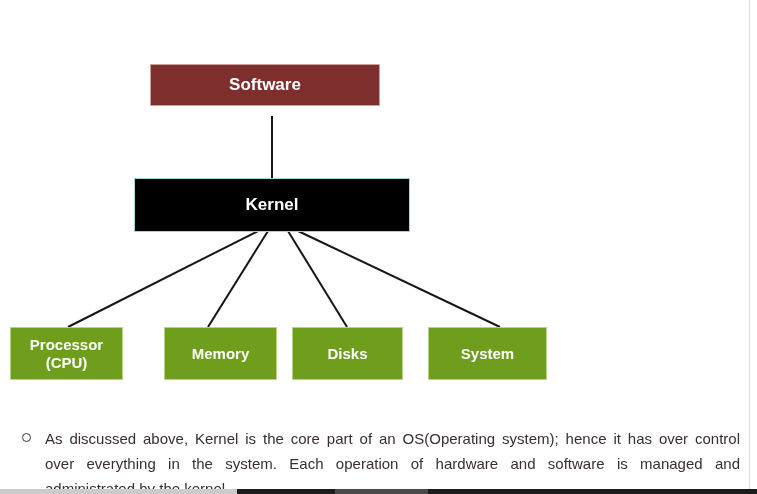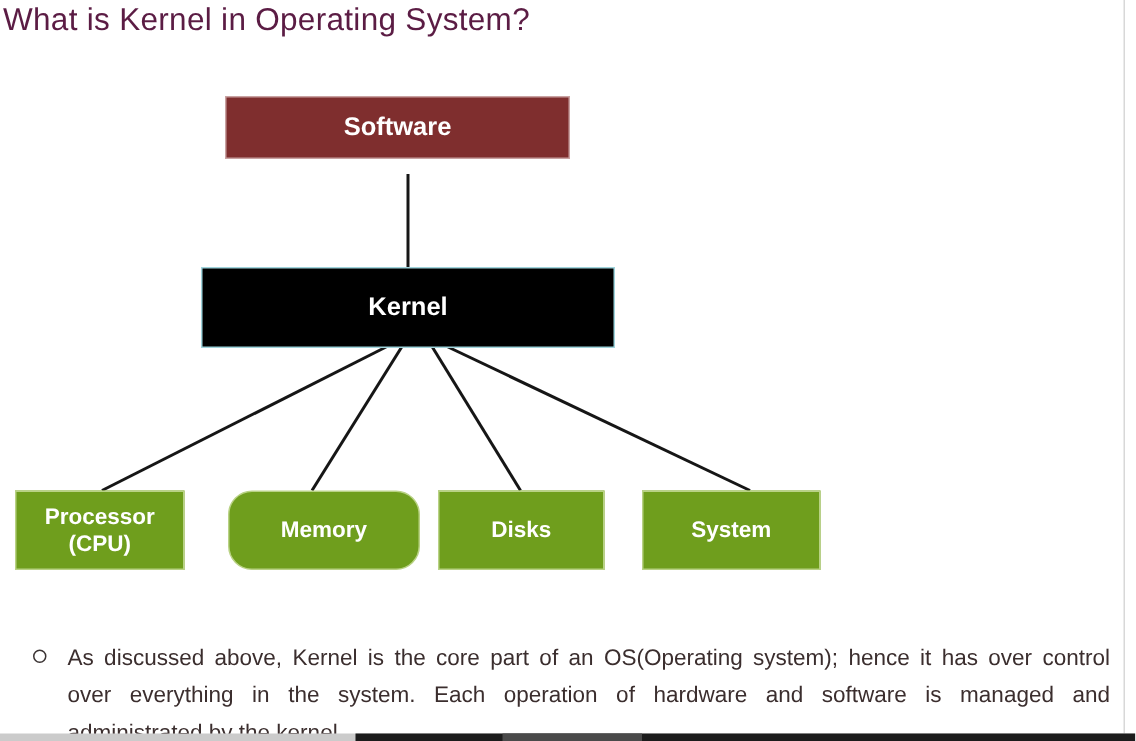--- a/index.html
+++ b/index.html
@@ -49,21 +49,21 @@
     border: 1px solid #9fd4dc;
     font-size: 17px;
   }
   .resource-box {
     top: 327px; height: 53px;
     background: #6f9e1d;
     border: 1px solid #b9d285;
     font-size: 15px;
   }
   .box-processor { left: 10px;  width: 113px; }
-  .box-memory    { left: 152px; width: 128px; border-radius: 16px; }
+  .box-memory    { left: 164px; width: 113px; }
   .box-disks     { left: 292px; width: 111px; }
   .box-devices   { left: 428px; width: 119px; }
   .para {
     position: absolute;
     left: 45px; top: 426px; width: 695px;
     font-size: 15px;
     color: #3b2e2e;
     line-height: 25px;
   }
   .para .jline { text-align: justify; text-align-last: justify; white-space: normal; }
@@ -95,21 +95,20 @@
     position: absolute;
     left: 98px; top: 0; width: 93px; height: 5px;
     background: #4a4a4a;
   }
 </style>
 </head>
 <body>
 
 <div class="page">
 
-  <div class="page-title">What is Kernel in Operating System?</div>
 
   <div class="diagram">
 
     <svg class="connector-svg" width="757" height="420" viewBox="0 0 757 420">
       <line x1="272" y1="116" x2="272" y2="178"></line>
       <line x1="258" y1="231" x2="68" y2="327"></line>
       <line x1="268" y1="231" x2="208" y2="327"></line>
       <line x1="288" y1="231" x2="347" y2="327"></line>
       <line x1="298" y1="231" x2="500" y2="327"></line>
     </svg>

